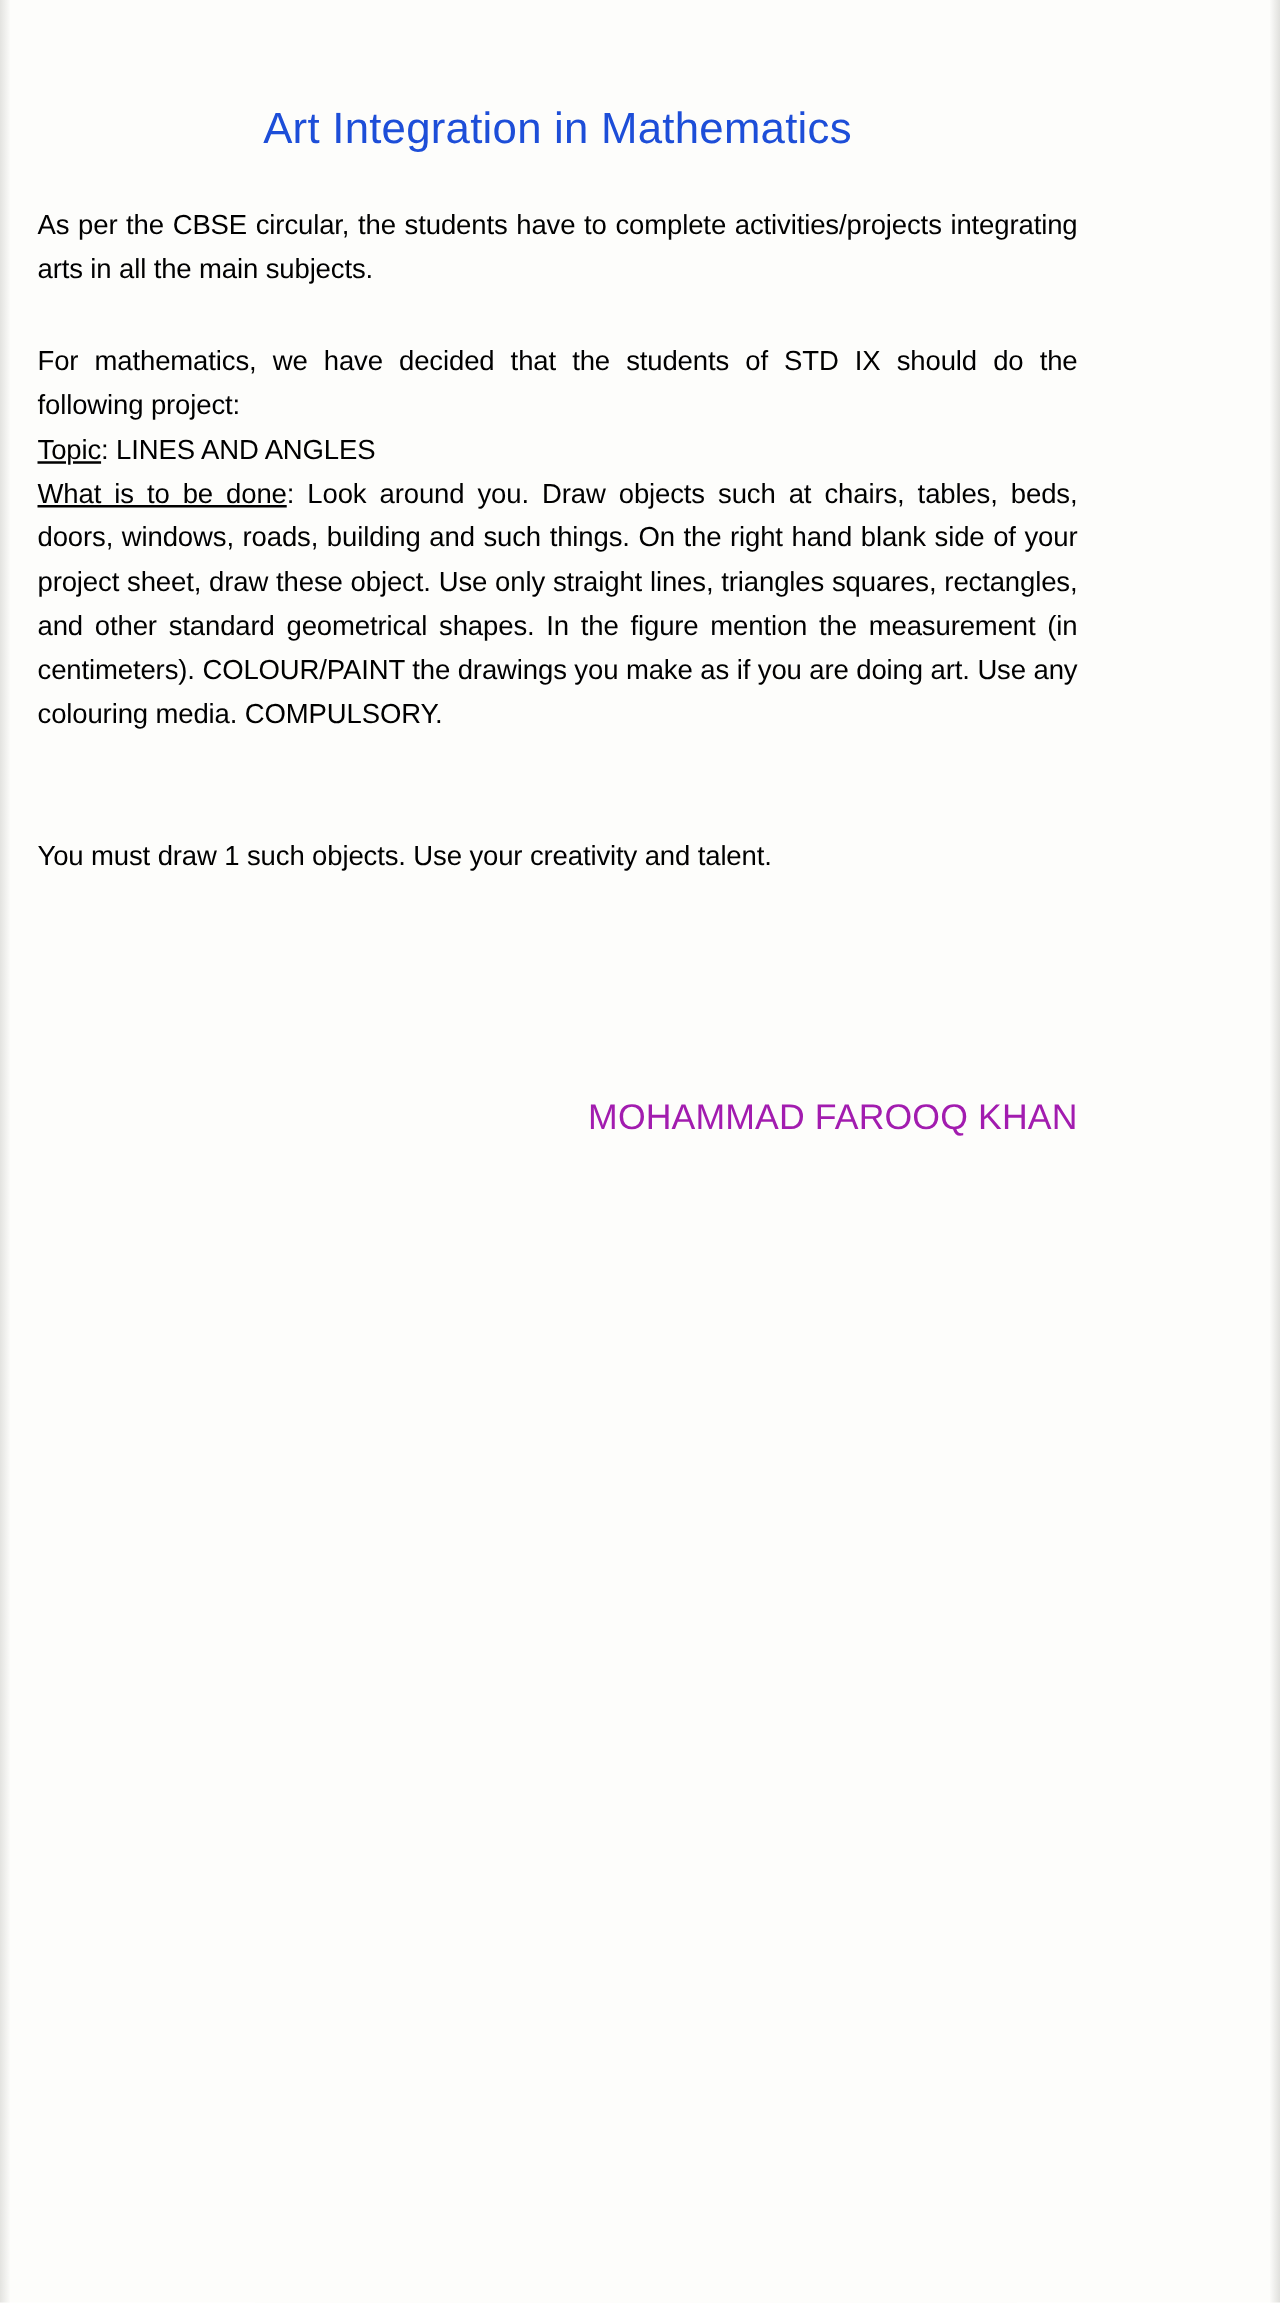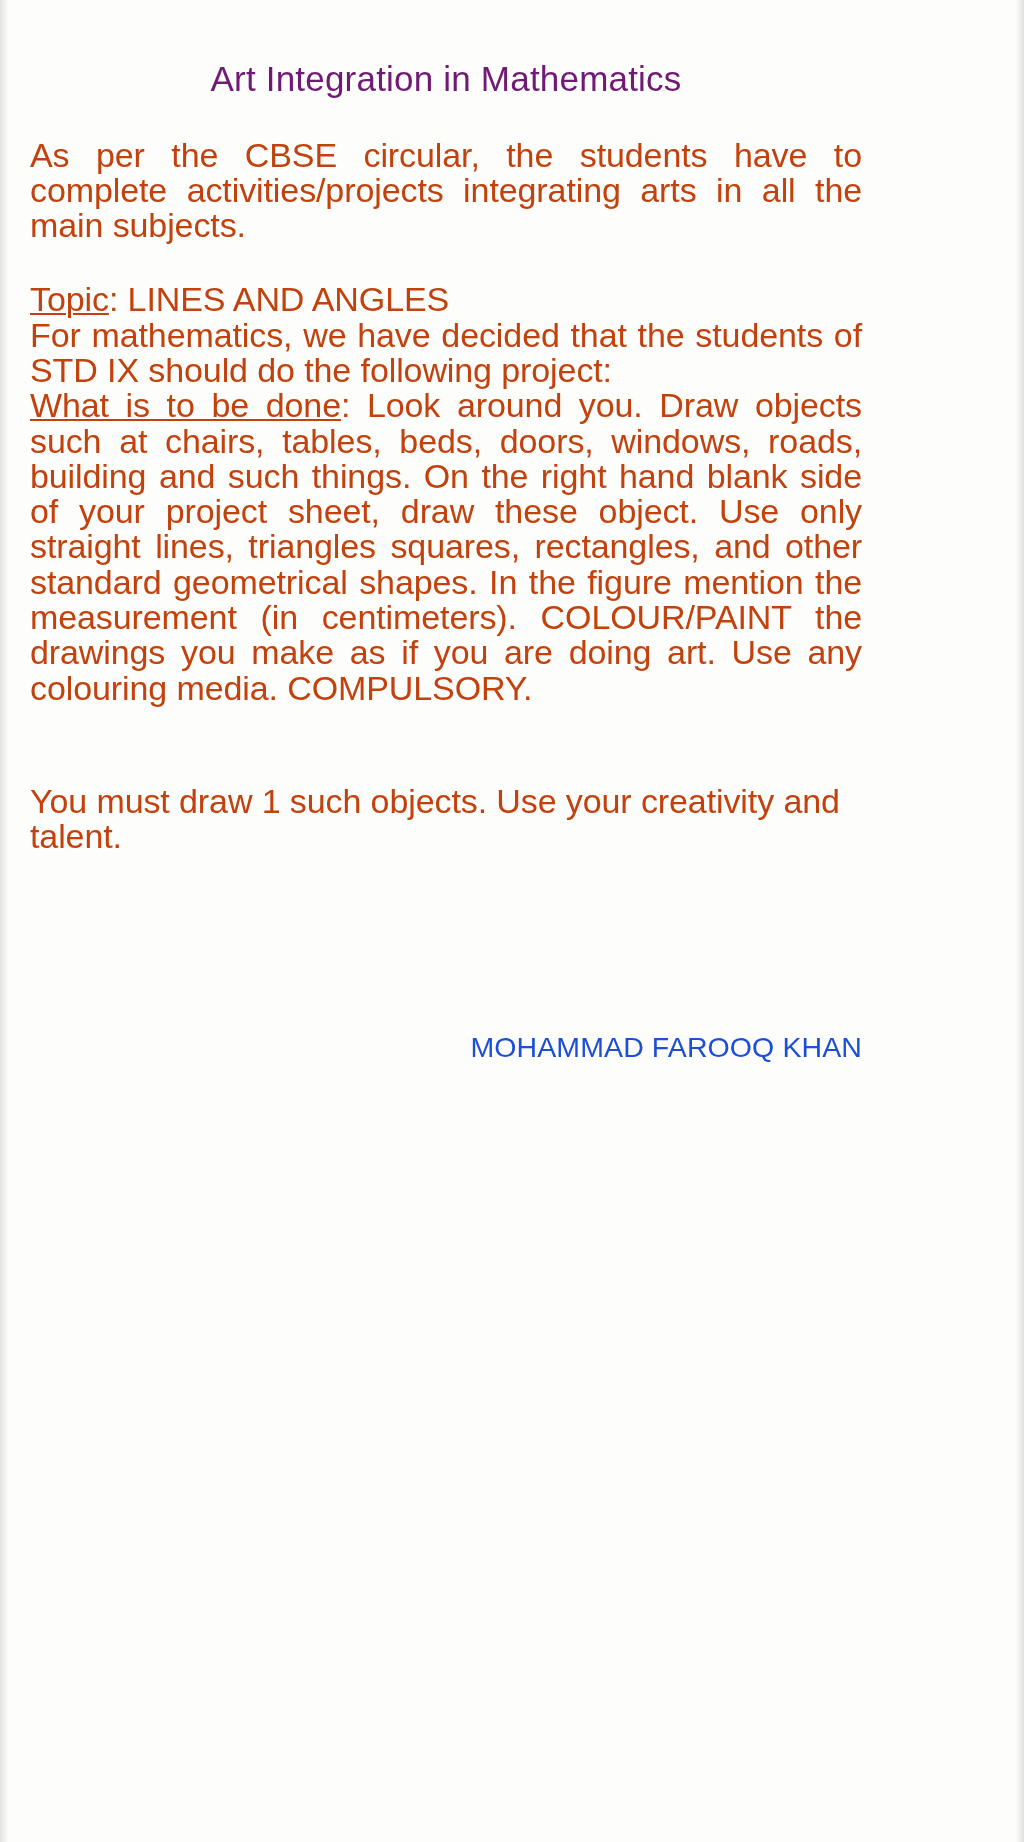--- a/index.html
+++ b/index.html
@@ -49,31 +49,31 @@
     color: #171717;
   }
 
   .doc-title {
     text-align: center;
     font-size: 35px;
     line-height: 1.1;
     font-weight: 400;
     letter-spacing: 0.2px;
     margin: 0;
-    padding-top: 60px;
-    color: #701a75;
+    padding-top: 84px;
+    color: #1d4ed8;
   }
 
   .para {
-    font-size: 34px;
+    font-size: 22px;
     line-height: 35.3px;
     text-align: justify;
     text-justify: inter-word;
     margin: 0;
-    color: #c2410c;
+    color: #000000;
     letter-spacing: -0.1px;
   }
   .para.last-left {
     text-align-last: left;
   }
 
   .gap-lg  { height: 39px; }
 
   .label-underline {
     text-decoration: underline;
@@ -83,21 +83,21 @@
 
   strong.inline-bold {
     font-weight: 400;
   }
 
   .signature {
     margin-top: 58px;
     text-align: right;
     font-size: 28.5px;
     line-height: 35.5px;
-    color: #1d4ed8;
+    color: #a21caf;
     letter-spacing: 0.1px;
   }
   .signature div { white-space: nowrap; }
 
   
   .para.natural { text-align: left; }
 </style>
 </head>
 <body>
 
@@ -109,23 +109,23 @@
   <div class="content">
 
     <h1 class="doc-title">Art Integration in Mathematics</h1>
 
     <div class="gap-lg"></div>
 
     <p class="para last-left">As per the CBSE circular, the students have to complete activities/projects integrating arts in all the main subjects.</p>
 
     <div class="gap-lg"></div>
 
+    <p class="para last-left">For mathematics, we have decided that the students of STD IX should do the following project:</p>
+
     <p class="para natural"><span class="label-underline">Topic</span><span>: LINES AND ANGLES</span></p>
-
-    <p class="para last-left">For mathematics, we have decided that the students of STD IX should do the following project:</p>
 
 
     <p class="para last-left"><span class="label-underline">What is to be done</span><span>: Look around you. Draw objects such at chairs, tables, beds, doors, windows, roads, building and such things. On the right hand blank side of your project sheet, draw these object. Use only straight lines, triangles squares, rectangles, and other standard geometrical shapes. In the figure mention the measurement (in centimeters). COLOUR/PAINT the drawings you make as if you are doing art. </span><strong class="inline-bold">Use any colouring media</strong><span>. COMPULSORY.</span></p>
 
     <div class="gap-lg"></div>
 
 
     <div class="gap-lg"></div>
 
     <p class="para natural">You must draw 1 such objects. Use your creativity and talent.</p>

